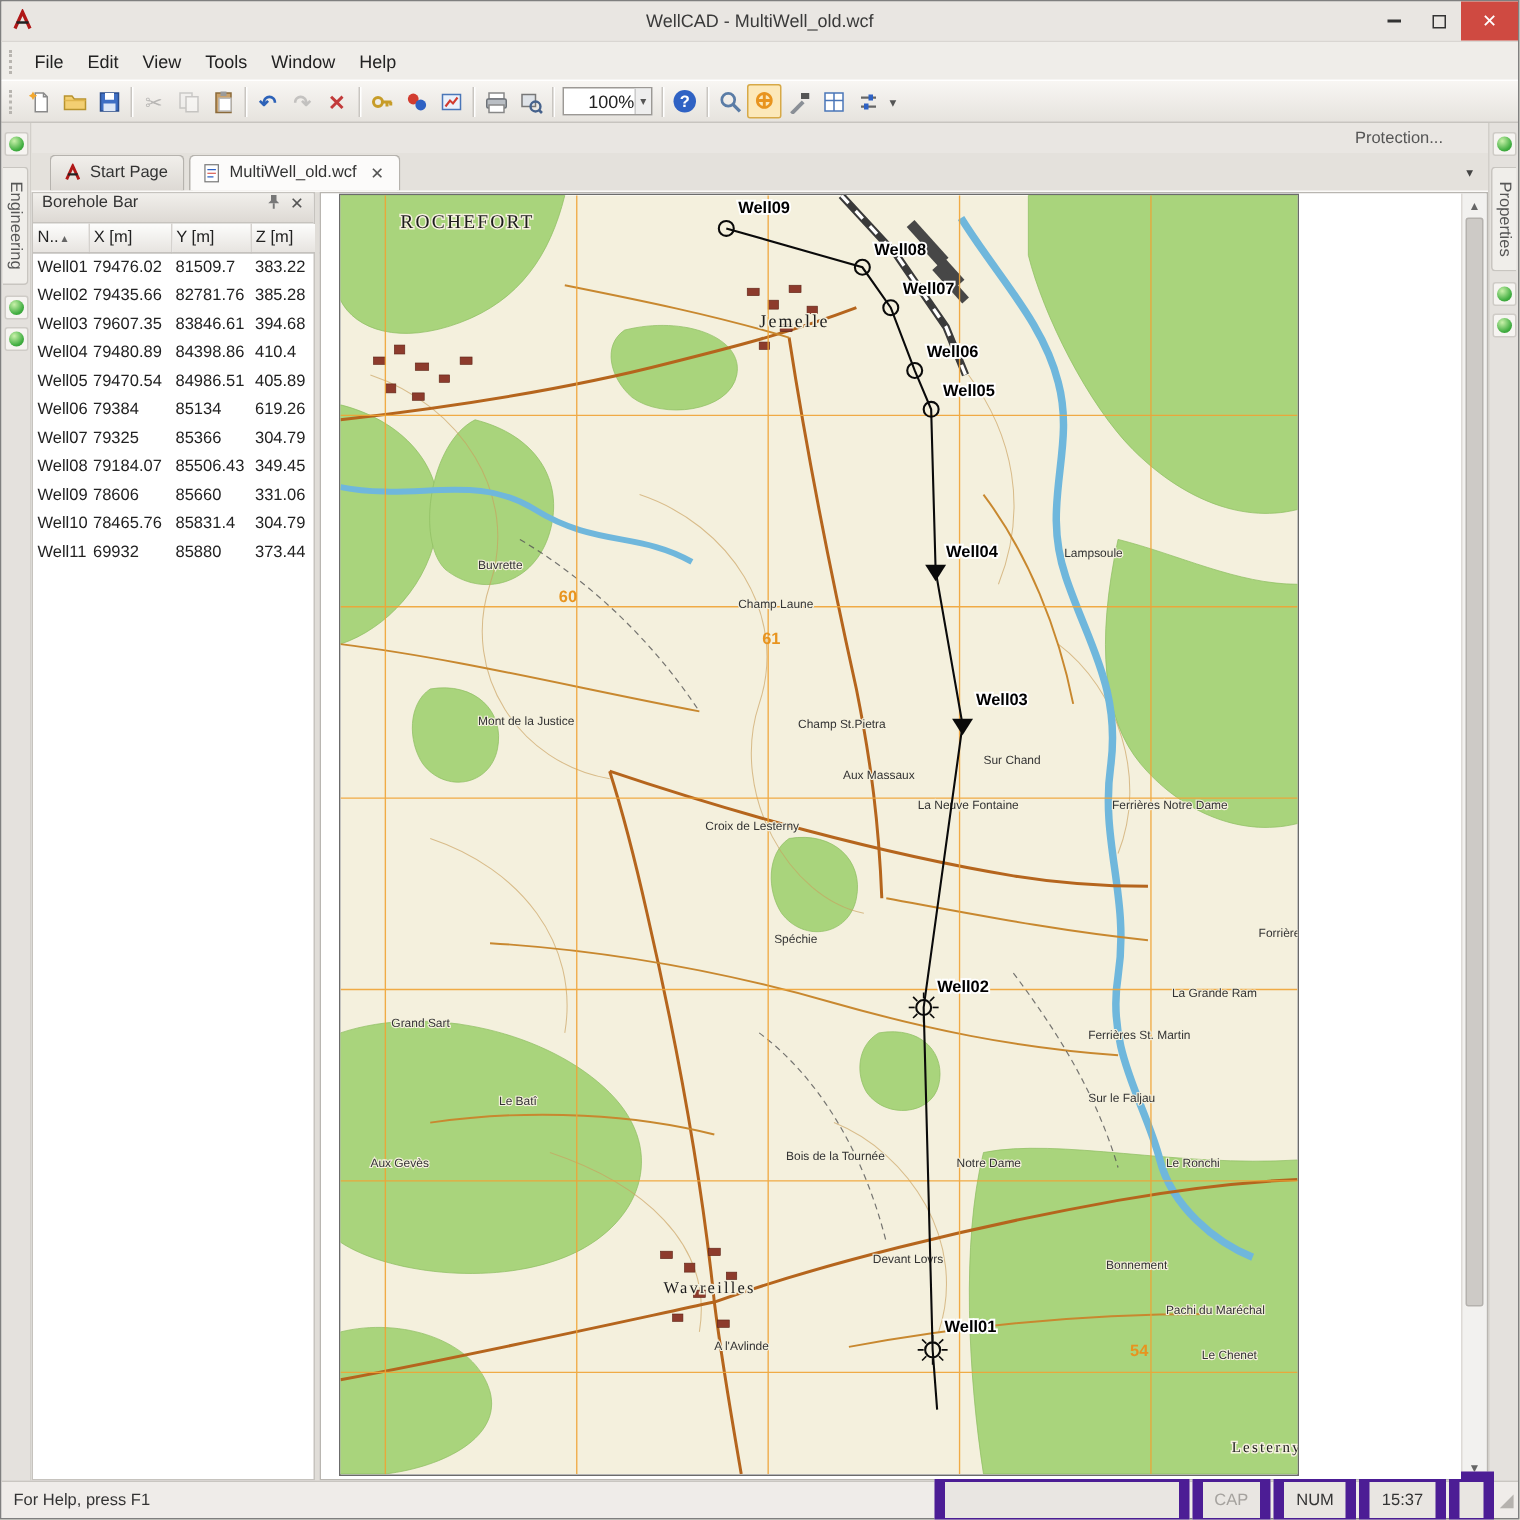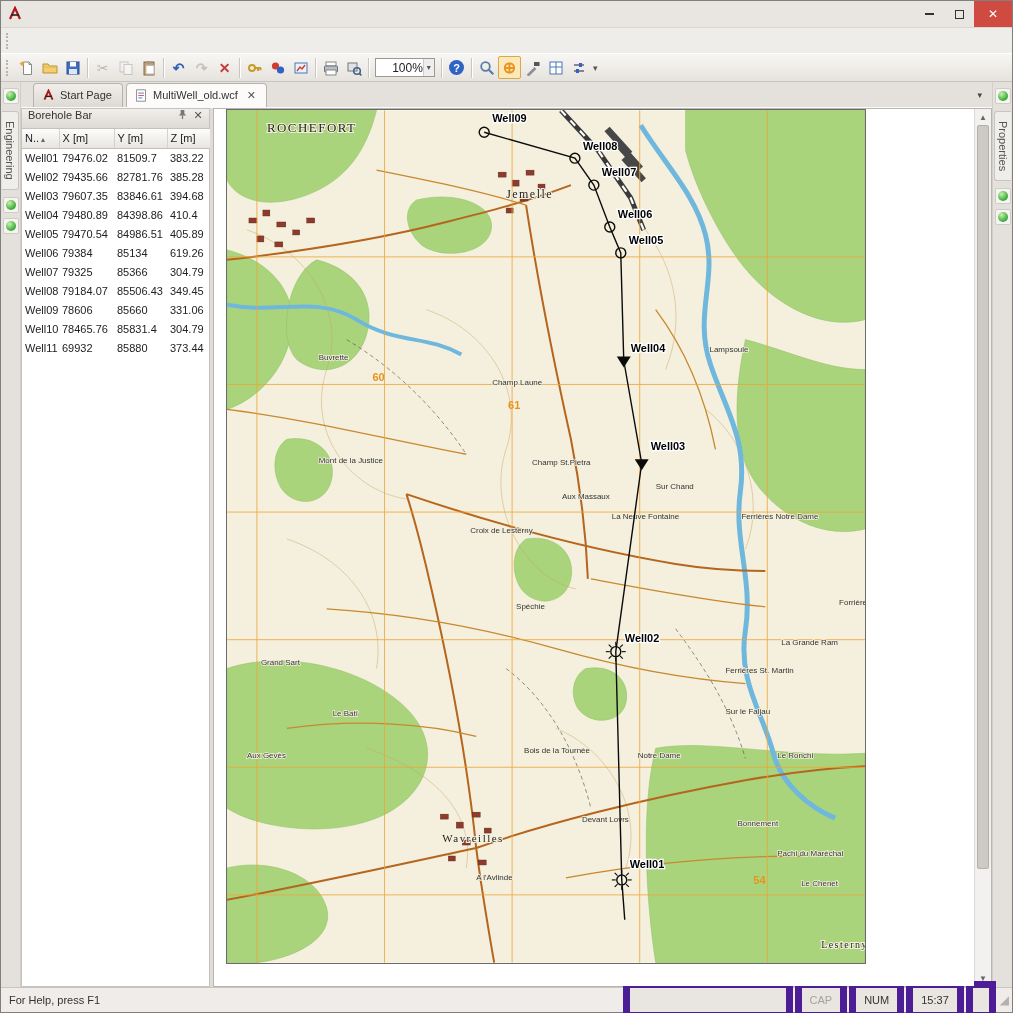--- a/index.html
+++ b/index.html
@@ -95,33 +95,42 @@
 
 <div class="window">
 
   <div class="titlebar">
     <span class="app-logo">
       <svg width="16" height="16" viewBox="0 0 16 16">
           <path d="M3,13 L8,2 L13,13" stroke="#b01818" stroke-width="2.2" fill="none"></path>
           <line x1="4" y1="9" x2="12" y2="9" stroke="#222" stroke-width="1.6"></line>
         </svg>
     </span>
+    <span class="title">WellCAD - MultiWell_old.wcf</span>
     <span class="win-controls">
       <span class="win-btn">
           <span class="mn"></span>
         </span>
       <span class="win-btn">
           <span class="sq"></span>
         </span>
       <span class="win-btn win-close">✕</span>
     </span>
   </div>
 
   <div class="menubar">
     <span class="grip"></span>
+    <span style="display:flex">
+        <span class="menu-item">File</span>
+        <span class="menu-item">Edit</span>
+        <span class="menu-item">View</span>
+        <span class="menu-item">Tools</span>
+        <span class="menu-item">Window</span>
+        <span class="menu-item">Help</span>
+      </span>
   </div>
 
   <div class="toolbar">
     <span class="grip"></span>
     <span class="tbtn">
         <svg width="16" height="16" viewBox="0 0 16 16">
           <path d="M4.5,2 h5.5 l2.5,2.5 v10 h-8 z" fill="#fff" stroke="#8a8a8a"></path>
           <path d="M10,2 v2.5 h2.5" fill="none" stroke="#8a8a8a"></path>
           <path d="M3,1 l1,1.8 1.8,1 -1.8,1 -1,1.8 -1,-1.8 -1.8,-1 1.8,-1 z" fill="#f2a72e"></path>
         </svg>
@@ -252,20 +261,23 @@
       <span class="vtab vtab-l">Engineering</span>
       <span class="dot-btn">
           <span class="gdot"></span>
         </span>
       <span class="dot-btn">
           <span class="gdot"></span>
         </span>
     </div>
 
     <div class="center">
+      <div class="protection-row">
+        <span>Protection...</span>
+      </div>
 
       <div class="tabstrip">
         <span class="tab">
           <svg width="13" height="13" viewBox="0 0 16 16">
               <path d="M3,13 L8,2 L13,13" stroke="#b01818" stroke-width="2.4" fill="none"></path>
               <line x1="4" y1="9" x2="12" y2="9" stroke="#222" stroke-width="1.8"></line>
             </svg>
           <span>Start Page</span>
         </span>
         <span class="tab active">

